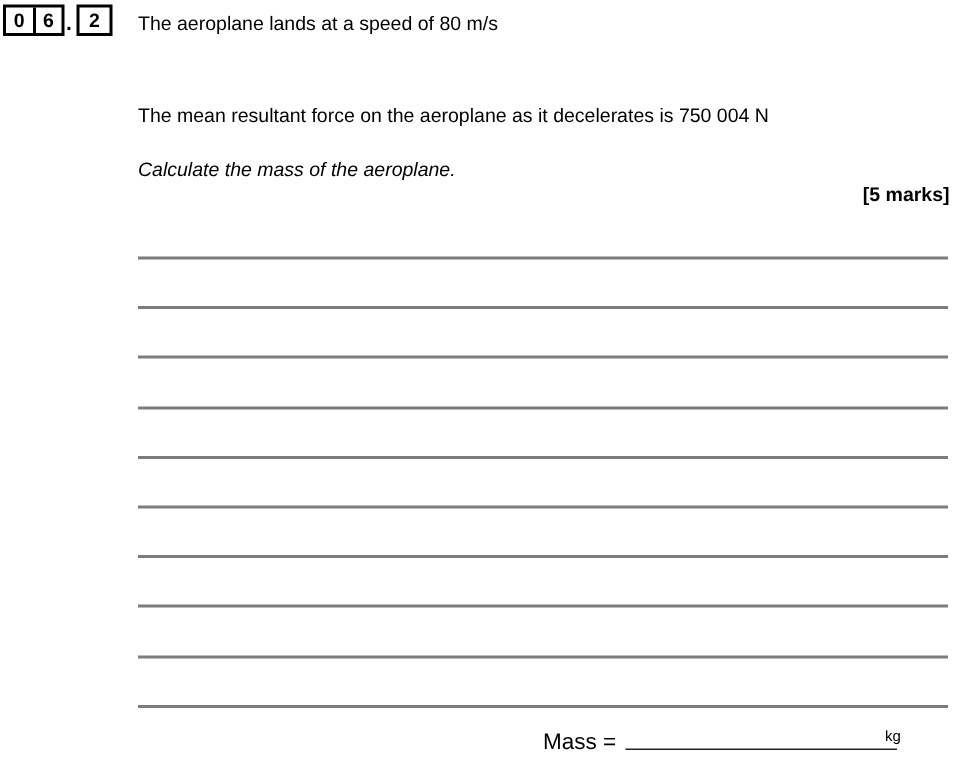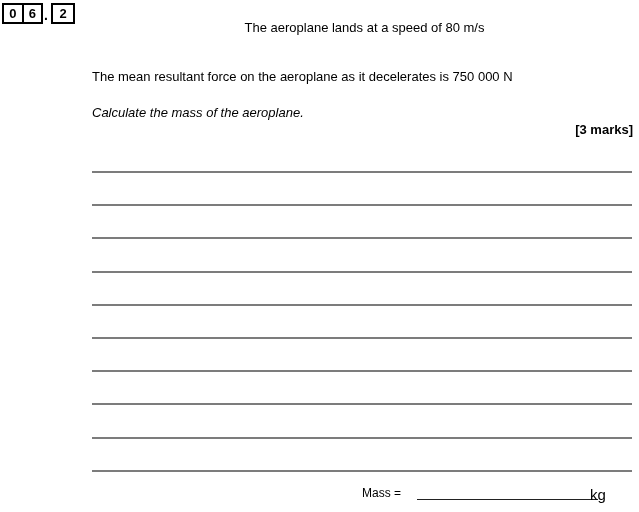--- a/index.html
+++ b/index.html
@@ -43,21 +43,21 @@
   }
   
   .para {
     position: absolute;
     left: 92px;
     width: 545px;
     margin: 0;
     font-size: 13px;
     line-height: 16px;
   }
-  .para-1 { top: 20px; text-align: center; }
+  .para-1 { top: 8px; }
   .para-2 { top: 36px; }
   .para-3 { top: 69px; }
   .para-4 { top: 105px; font-style: italic; }
   .marks {
     position: absolute;
     right: 6px;
     top: 122px;
     font-size: 13px;
     font-weight: bold;
   }
@@ -67,58 +67,58 @@
     left: 92px;
     width: 540px;
     height: 0;
     border-top: 2px solid var(--answer-line, #7c7c7c);
   }
   
   .mass-label {
     position: absolute;
     left: 362px;
     top: 486px;
-    font-size: 12px;
+    font-size: 15px;
   }
   .mass-underline {
     position: absolute;
     left: 417px;
     top: 499px;
     width: 181px;
     height: 0;
     border-top: 1.5px solid var(--result-line, #222222);
   }
   .mass-unit {
     position: absolute;
     left: 590px;
     top: 486px;
-    font-size: 15px;
+    font-size: 10px;
   }
 </style>
 </head>
 <body>
 
 <div class="page">
 
   <div class="qnum">
     <div class="qbox qbox-main">
       <span class="qcell">0</span>
       <span class="qcell">6</span>
     </div>
     <span class="qdot">.</span>
     <div class="qbox qbox-part">
       <span class="qcell">2</span>
     </div>
   </div>
 
   <p class="para para-1">The aeroplane lands at a speed of 80 m/s</p>
-  <p class="para para-3">The mean resultant force on the aeroplane as it decelerates is 750 000 N</p>
+  <p class="para para-3">The mean resultant force on the aeroplane as it decelerates is 750 004 N</p>
   <p class="para para-4">Calculate the mass of the aeroplane.</p>
 
-  <div class="marks">[3 marks]</div>
+  <div class="marks">[5 marks]</div>
 
   <div class="answer-lines">
       <div class="answer-line" style="top: 171px;"></div>
       <div class="answer-line" style="top: 204.2px;"></div>
       <div class="answer-line" style="top: 237.4px;"></div>
       <div class="answer-line" style="top: 270.6px;"></div>
       <div class="answer-line" style="top: 303.8px;"></div>
       <div class="answer-line" style="top: 337px;"></div>
       <div class="answer-line" style="top: 370.2px;"></div>
       <div class="answer-line" style="top: 403.4px;"></div>

